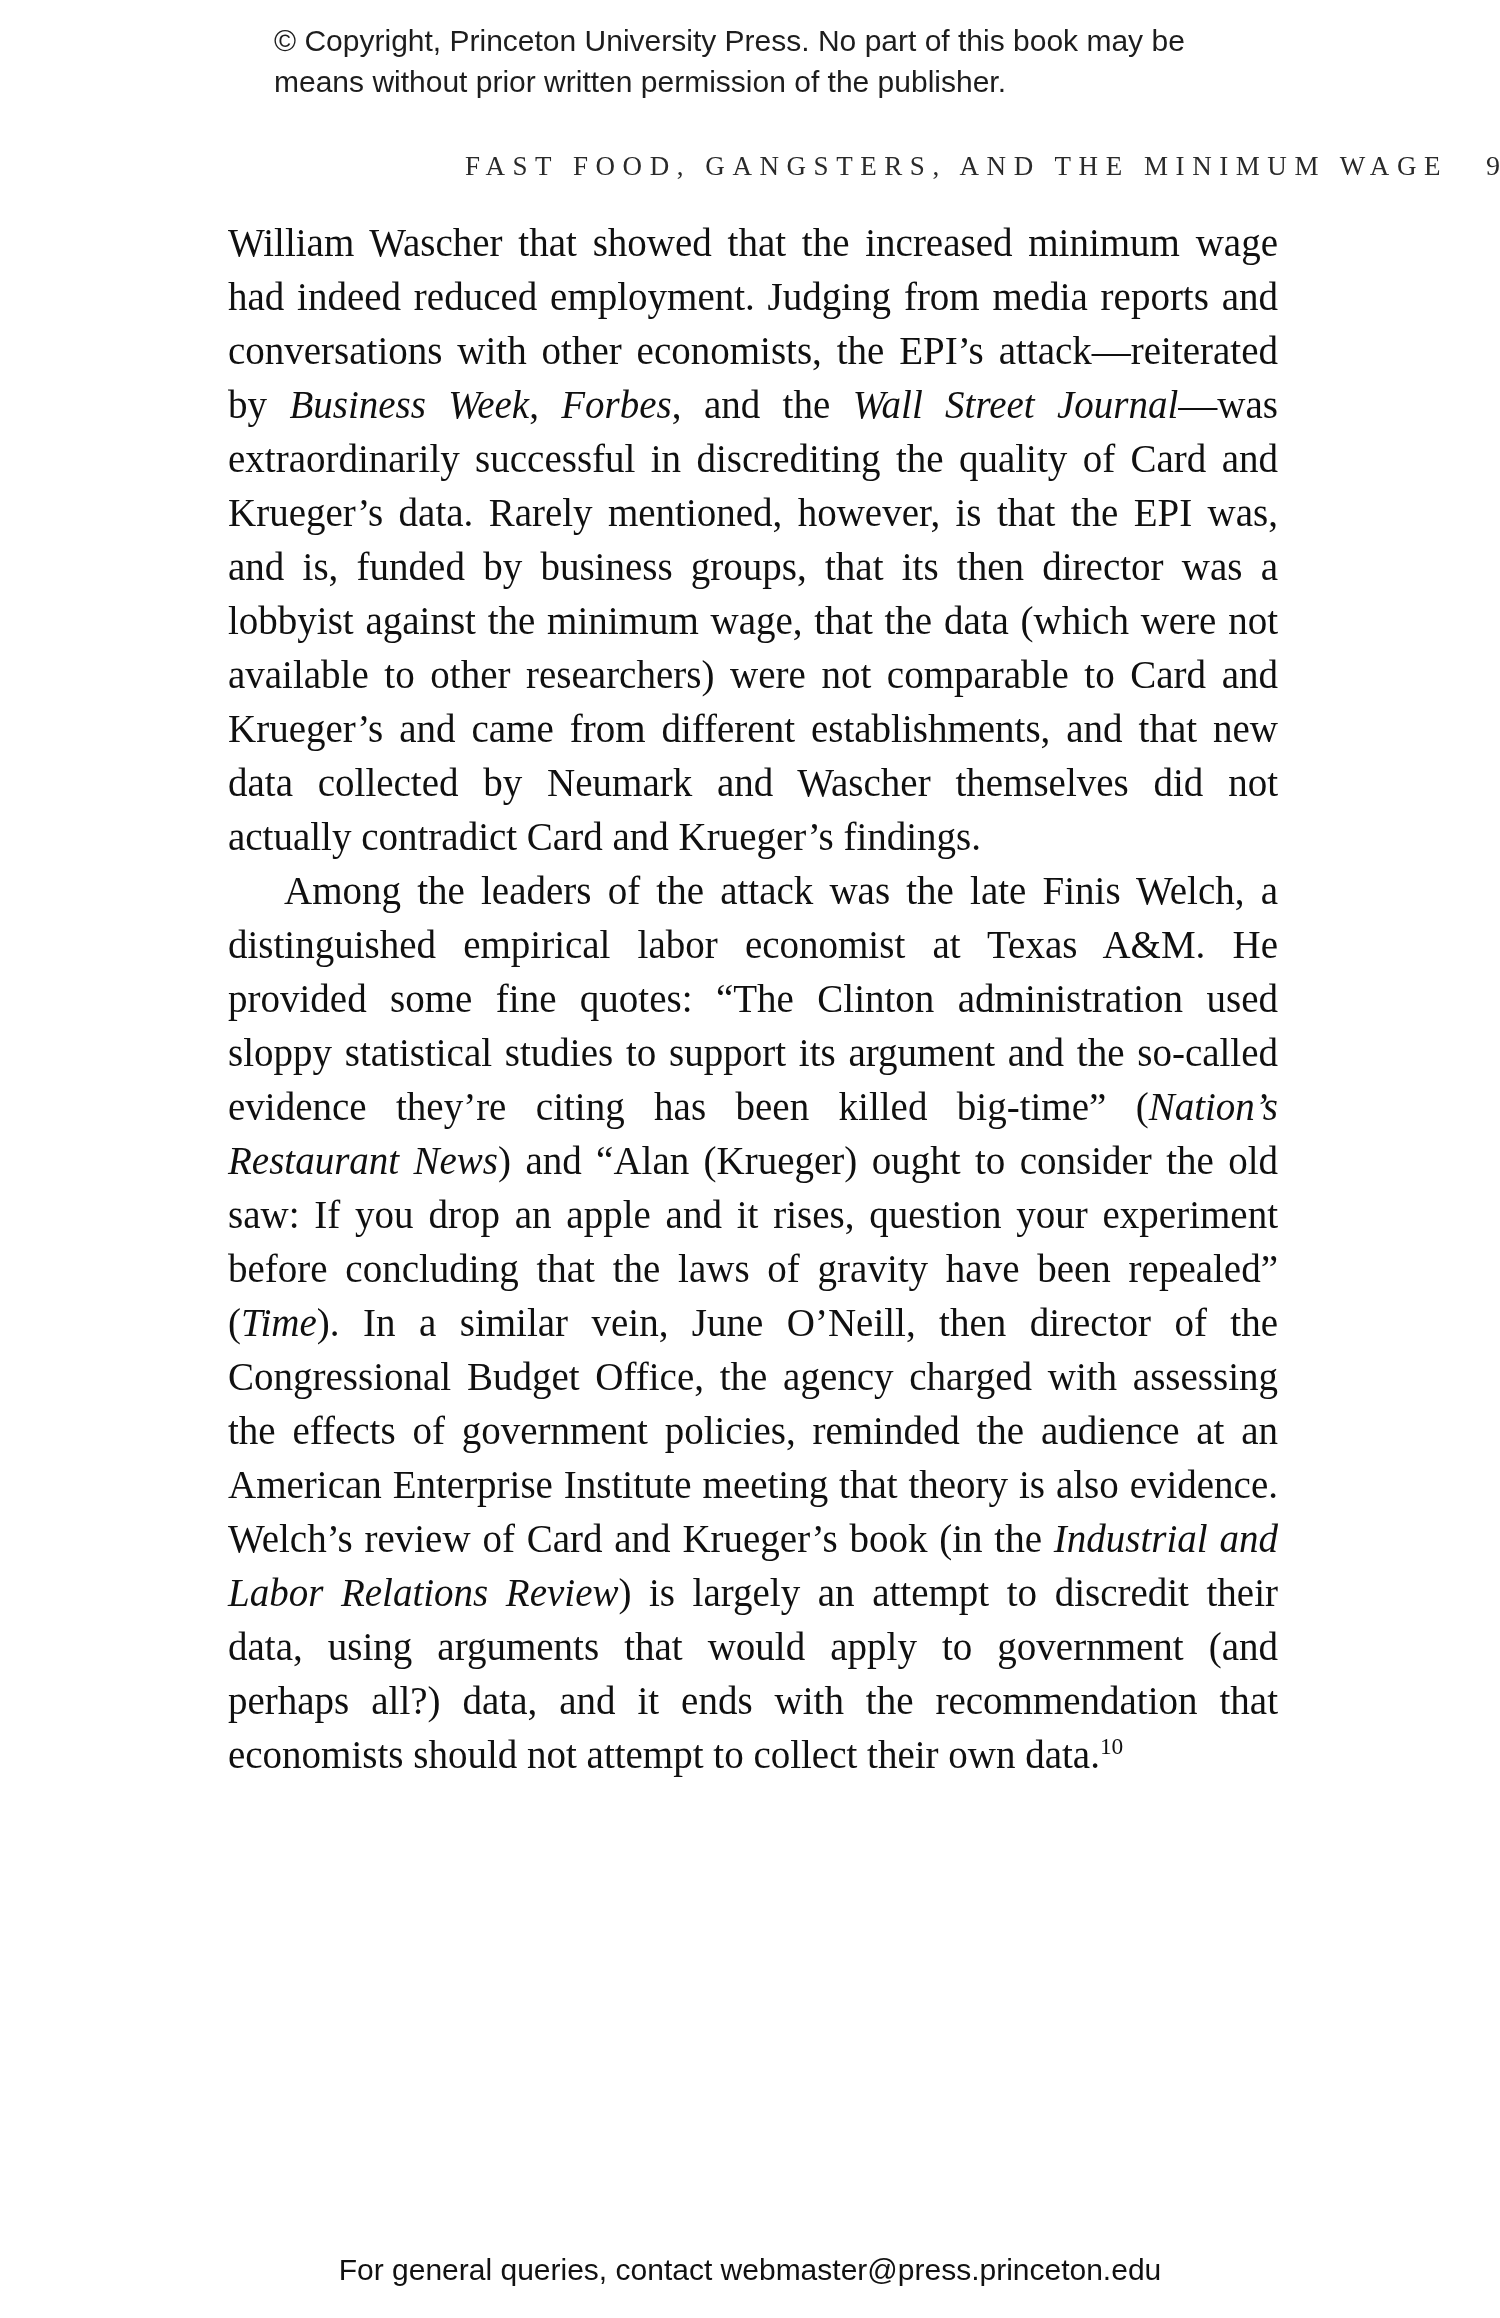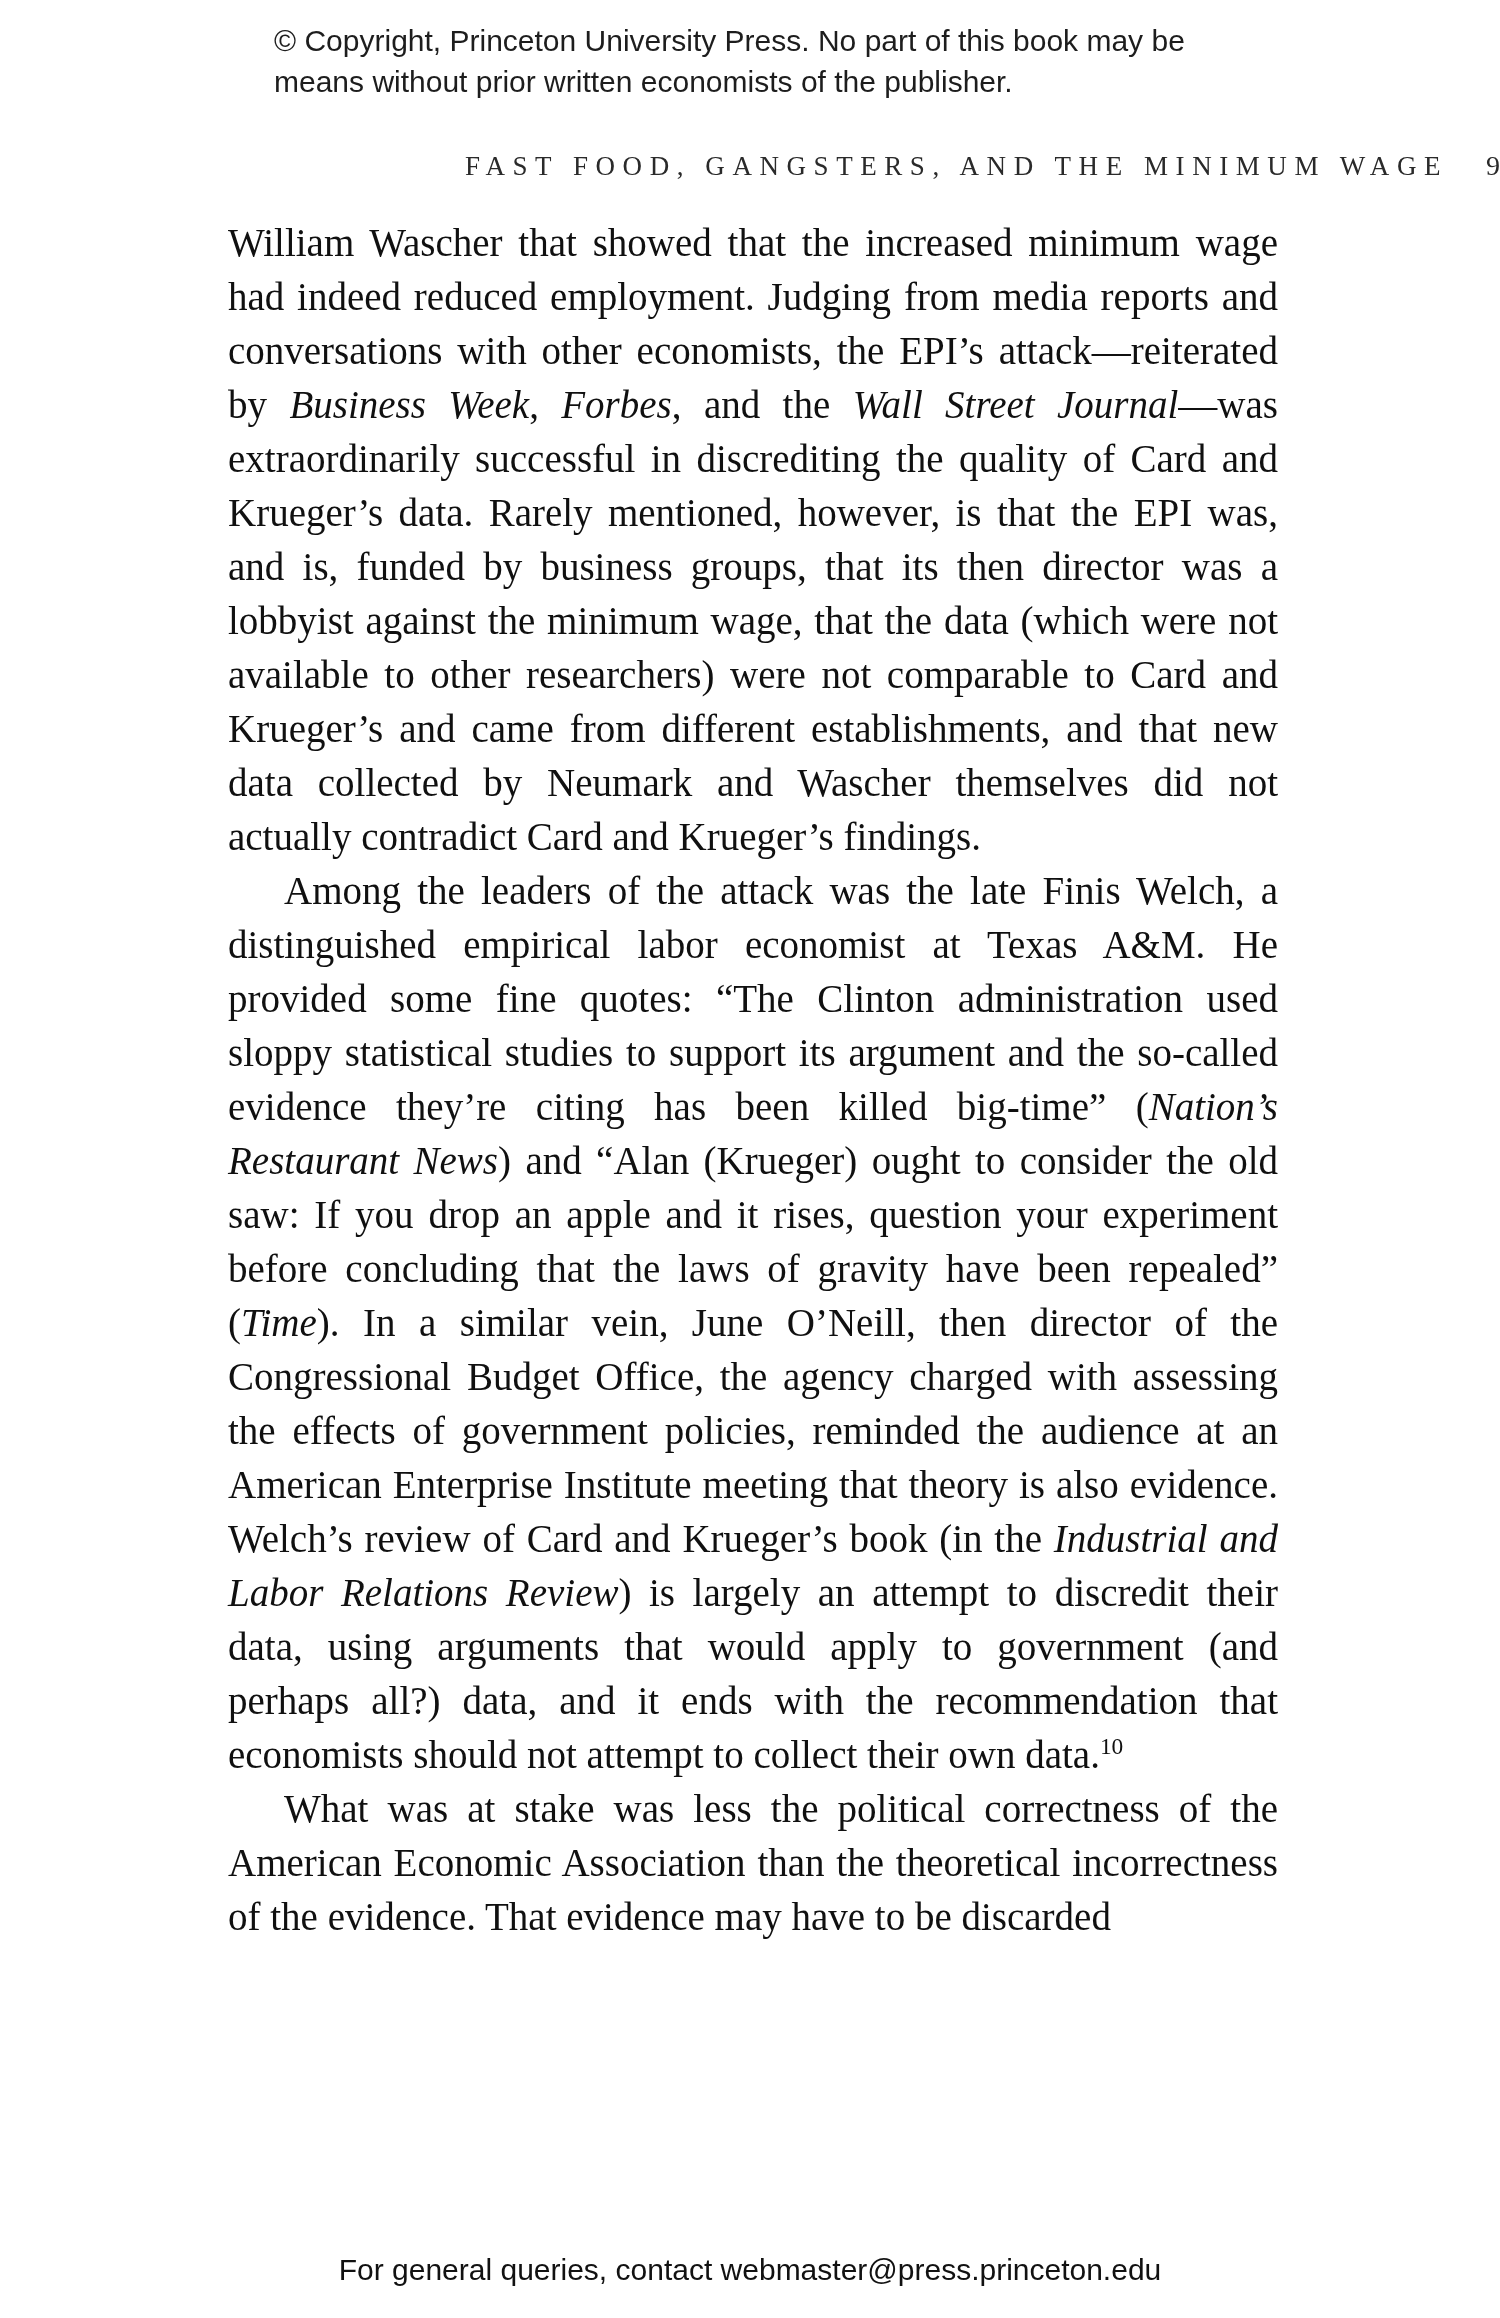--- a/index.html
+++ b/index.html
@@ -73,30 +73,29 @@
     cursor: pointer;
   }
 </style>
 </head>
 <body>
 
 <div class="page">
 
   <div class="copyright">
     <div>© Copyright, Princeton University Press. No part of this book may be</div>
-    <div>means without prior written economists of the publisher.</div>
+    <div>means without prior written permission of the publisher.</div>
   </div>
 
   <div class="running-header">
     <span class="rh-title">FAST FOOD, GANGSTERS, AND THE MINIMUM WAGE</span><span class="rh-page">9</span>
   </div>
 
   <div class="body-text">
       <p class="para"><span>William Wascher that showed that the increased minimum wage had indeed reduced employment. Judging from media reports and conversations with other economists, the EPI’s attack—reiterated by </span><em>Business Week</em><span>, </span><em>Forbes</em><span>, and the </span><em>Wall Street Journal</em><span>—was extraordinarily successful in discrediting the quality of Card and Krueger’s data. Rarely mentioned, however, is that the EPI was, and is, funded by business groups, that its then director was a lobbyist against the minimum wage, that the data (which were not available to other researchers) were not comparable to Card and Krueger’s and came from different establishments, and that new data collected by Neumark and Wascher themselves did not actually contradict Card and Krueger’s findings.</span></p>
       <p class="para indent"><span>Among the leaders of the attack was the late Finis Welch, a distinguished empirical labor economist at Texas A&amp;M. He provided some fine quotes: “The Clinton administration used sloppy statistical studies to support its argument and the so-called evidence they’re citing has been killed big-time” (</span><em>Nation’s Restaurant News</em><span>) and “Alan (Krueger) ought to consider the old saw: If you drop an apple and it rises, question your experiment before concluding that the laws of gravity have been repealed” (</span><em>Time</em><span>). In a similar vein, June O’Neill, then director of the Congressional Budget Office, the agency charged with assessing the effects of government policies, reminded the audience at an American Enterprise Institute meeting that theory is also evidence. Welch’s review of Card and Krueger’s book (in the </span><em>Industrial and Labor Relations Review</em><span>) is largely an attempt to discredit their data, using arguments that would apply to government (and perhaps all?) data, and it ends with the recommendation that economists should not attempt to collect their own data.</span><sup>10</sup></p>
-      <p class="para indent"><span>What was at stake was less the political correctness of the American Economic Association than the theoretical incorrectness of the evidence. That evidence may have to be discarded</span></p>
     </div>
 
   <div class="page-footer">
     <span>For general queries, contact </span><a>webmaster@press.princeton.edu</a>
   </div>
 
 </div>
 
 </body></html>

